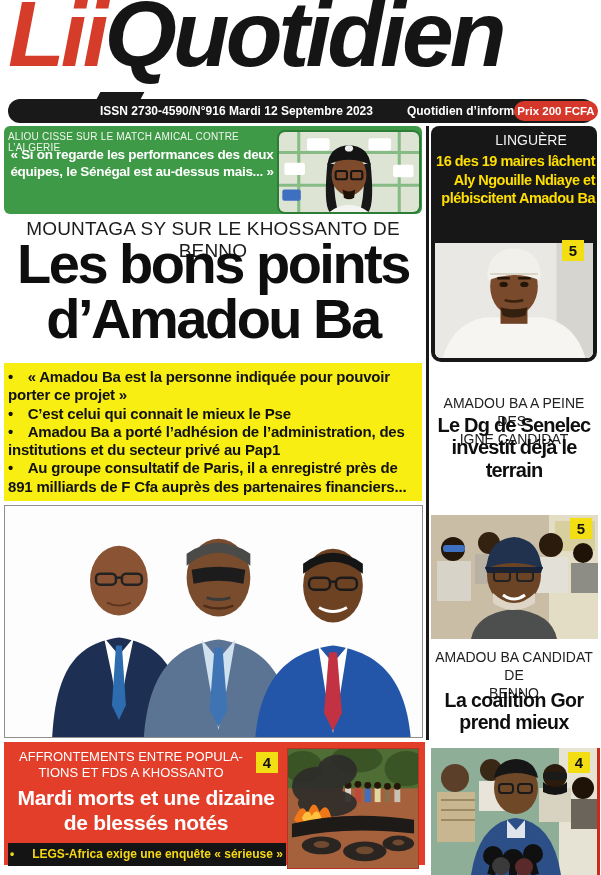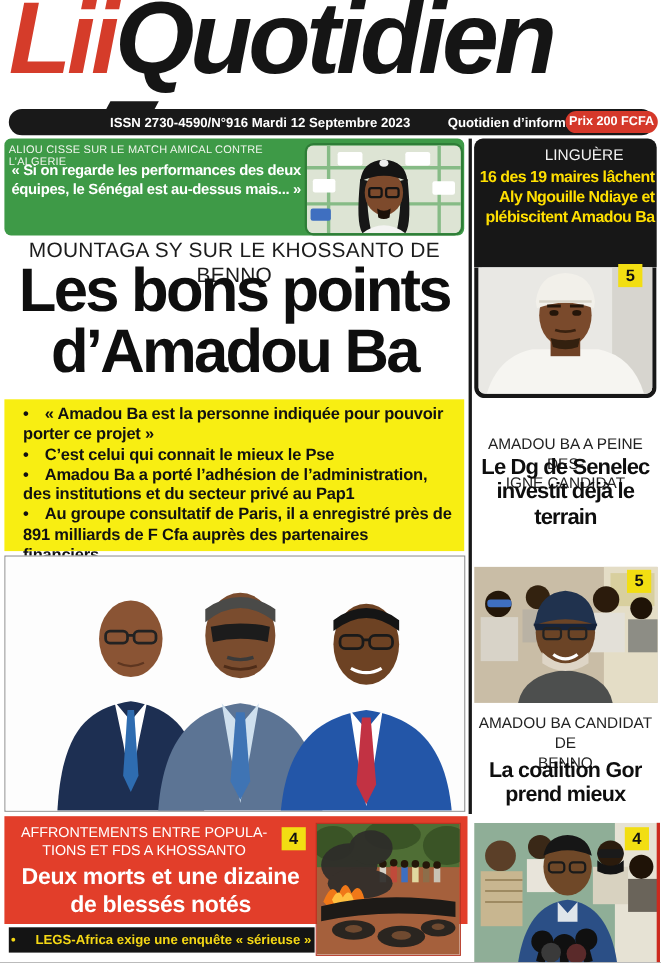--- a/index.html
+++ b/index.html
@@ -21,29 +21,29 @@
   .green-box{position:absolute;left:4px;top:126px;width:418px;height:88px;background:#3e9a47;border-radius:6px;}
   .gb-kicker{position:absolute;left:4px;top:5px;width:266px;text-align:left;color:#f2f6ee;font-size:10px;letter-spacing:.2px;}
   .gb-quote{position:absolute;left:3px;top:21px;width:270px;text-align:center;color:#fff;font-size:13.5px;
             font-weight:bold;line-height:1.25;letter-spacing:-.3px;}
   .gb-photo{position:absolute;left:273px;top:4px;width:140px;height:80px;border-radius:8px;overflow:hidden;border:2px solid #2e7d37;}
   
   .lead-kicker{position:absolute;left:0;top:218px;width:426px;text-align:center;font-size:19px;letter-spacing:.2px;color:#1c1c1c;}
   .lead-headline{position:absolute;left:0;top:237px;width:426px;text-align:center;font-size:56px;font-weight:bold;
                  line-height:.98;letter-spacing:-2.5px;color:#0e0e0e;white-space:pre-line;}
   .yellow-box{position:absolute;left:4px;top:363px;width:418px;height:138px;background:#f8ee12;box-sizing:border-box;
-              padding:5px 8px 0 17px;}
+              padding:5px 8px 0 4px;}
   .yellow-box ul{margin:0;padding:0;list-style:none;font-size:15px;font-weight:bold;line-height:1.22;letter-spacing:-.2px;color:#111;}
   .yellow-box li::before{content:"•\2002\2002";}
   
   .photo{position:absolute;overflow:hidden;}
   .photo svg{display:block;width:100%;height:100%;}
   .ph-leaders{left:4px;top:505px;width:419px;height:233px;border:1px solid #8f8f8f;box-sizing:border-box;background:#fff;}
   
-  .red-box{position:absolute;left:4px;top:742px;width:421px;height:98px;background:#e23e2a;}
+  .red-box{position:absolute;left:4px;top:742px;width:421px;height:123px;background:#e23e2a;}
   .kh-kicker{position:absolute;left:8px;top:7px;width:238px;text-align:center;color:#fff;font-size:13px;
              line-height:1.25;white-space:pre-line;}
   .kh-headline{position:absolute;left:4px;top:44px;width:276px;text-align:center;color:#fff;font-size:21px;
                font-weight:bold;line-height:1.18;letter-spacing:-.3px;white-space:pre-line;}
   .kh-footer{position:absolute;left:4px;top:101px;width:278px;height:23px;background:#141414;color:#f5d815;
              font-size:12px;font-weight:bold;line-height:23px;padding-left:2px;box-sizing:border-box;white-space:nowrap;}
   .kh-footer::before{content:"•\2002\2002\2002";}
   .kh-photo{left:287px;top:748px;width:132px;height:121px;border:1px solid #b53322;box-sizing:border-box;}
   
   .divider{position:absolute;left:426px;top:126px;width:3px;height:614px;background:#191919;}
@@ -160,21 +160,21 @@
         <rect x="333" y="72" width="21" height="12" rx="5"></rect>
         <line x1="327" y1="76" x2="333" y2="76"></line>
       </g>
       <path d="M316 102 Q330 110 344 102" stroke="#fff" stroke-width="3" fill="none"></path>
     </svg>
   </div>
 
   <div class="red-box">
     <div class="kh-kicker">AFFRONTEMENTS ENTRE POPULA-
 TIONS ET FDS A KHOSSANTO</div>
-    <div class="kh-headline">Deux morts et une dizaine
+    <div class="kh-headline">Mardi morts et une dizaine
 de blessés notés</div>
     <div class="kh-footer">LEGS-Africa exige une enquête « sérieuse »</div>
   </div>
   <div class="badge bd-kh">4</div>
   <div class="photo kh-photo" style="position:absolute;">
     <svg viewBox="0 0 132 121" preserveAspectRatio="xMidYMid slice">
       <rect width="132" height="121" fill="#a5603c"></rect>
       <rect width="132" height="40" fill="#4f6e35"></rect>
       <g fill="#3a5426">
         <ellipse cx="15" cy="18" rx="20" ry="16"></ellipse>

